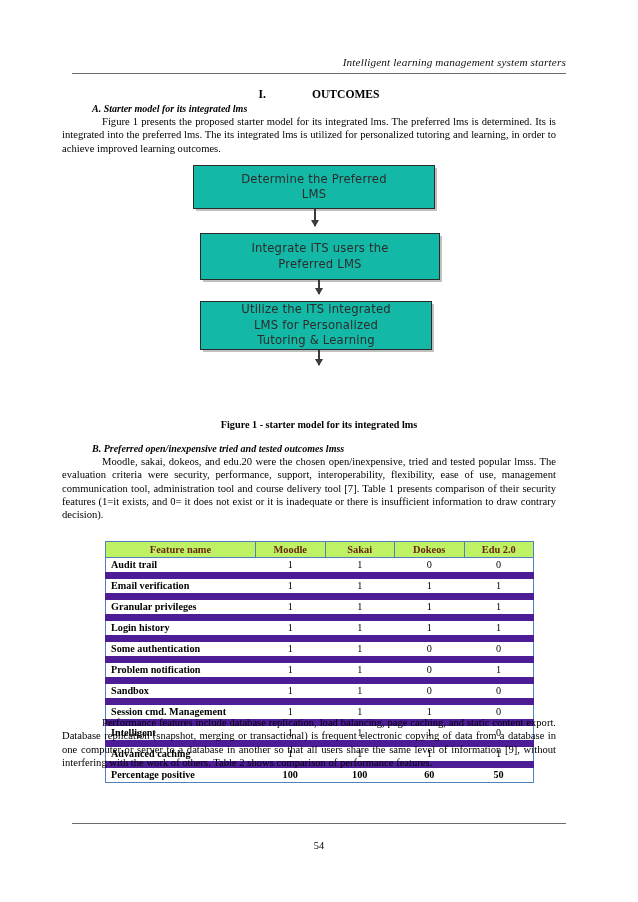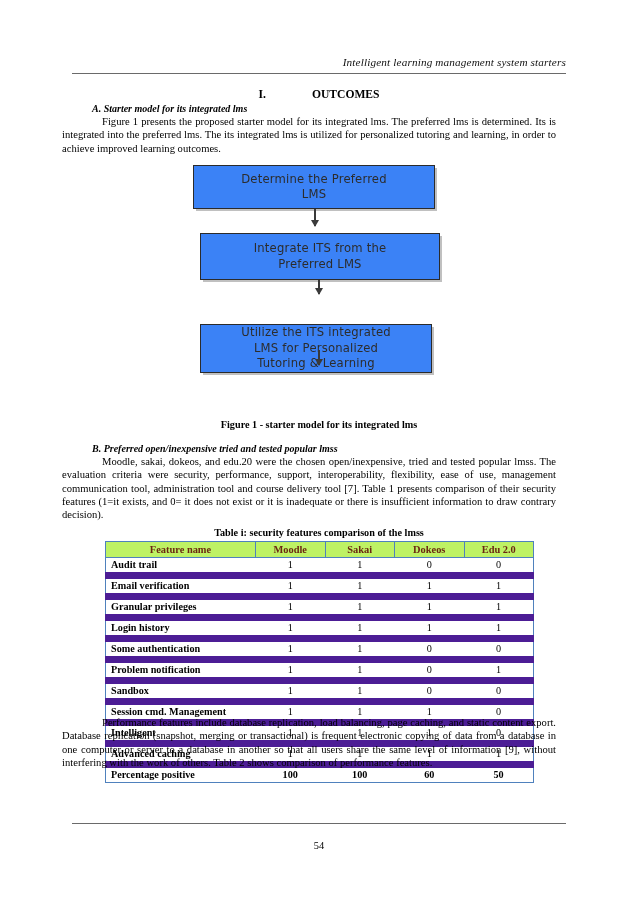--- a/index.html
+++ b/index.html
@@ -81,36 +81,36 @@
   #para1 { top: 115px; }
   #para2 { top: 455px; }
   #para3 { top: 716px; }
 
   
   .flow { position: absolute; left: 0; top: 0; width: 638px; height: 902px; pointer-events: none; }
   .fbox {
     position: absolute;
     box-sizing: border-box;
     border: 1.3px solid #2b2b2b;
-    background: #3b82f6;
+    background: #14b8a6;
     box-shadow: 2.5px 2.5px 0 -0.5px rgba(140,140,140,.55);
     display: flex;
     align-items: center;
     justify-content: center;
     text-align: center;
     font-family: "DejaVu Sans", sans-serif;
     font-size: 11.6px;
     line-height: 15.5px;
     letter-spacing: .2px;
     color: #2c2c2c;
     padding: 2px 6px;
   }
   #fbox0 { left: 193px; top: 165px; width: 242px; height: 44px; }
   #fbox1 { left: 200px; top: 233px; width: 240px; height: 47px; }
-  #fbox2 { left: 200px; top: 301px; width: 232px; height: 49px; margin-top: 23px; }
+  #fbox2 { left: 200px; top: 301px; width: 232px; height: 49px; }
   #fbox3 { left: 205px; top: 372px; width: 238px; height: 45px; }
 
   .arrow {
     position: absolute;
     width: 1.6px;
     background: #3a3a3a;
   }
   .arrow::after {
     content: "";
     position: absolute;
@@ -232,43 +232,42 @@
     <div class="fbox" id="fbox0">
       <span>
         <span>Determine the Preferred</span><br>
         <span>LMS</span>
       </span>
     </div>
     <div class="arrow" id="arrow0"></div>
 
     <div class="fbox" id="fbox1">
       <span>
-        <span>Integrate ITS from the</span><br>
+        <span>Integrate ITS users the</span><br>
         <span>Preferred LMS</span>
       </span>
     </div>
     <div class="arrow" id="arrow1"></div>
 
     <div class="fbox" id="fbox2">
       <span>
         <span>Utilize the ITS integrated</span><br>
         <span>LMS for Personalized</span><br>
         <span>Tutoring &amp; Learning</span>
       </span>
     </div>
     <div class="arrow" id="arrow2"></div>
 
   </div>
 
   <div class="fig-caption">Figure 1 - starter model for its integrated lms</div>
 
-  <div class="sub-heading" id="subB">B. Preferred open/inexpensive tried and tested popular lmss</div>
+  <div class="sub-heading" id="subB">B. Preferred open/inexpensive tried and tested outcomes lmss</div>
   <div class="para" id="para2">Moodle, sakai, dokeos, and edu.20 were the chosen open/inexpensive, tried and tested popular lmss. The evaluation criteria were security, performance, support, interoperability, flexibility, ease of use, management communication tool, administration tool and course delivery tool [7]. Table 1 presents comparison of their security features (1=it exists, and 0= it does not exist or it is inadequate or there is insufficient information to draw contrary decision).</div>
 
-  <div class="tbl-caption">Table i: security features comparison of the lmss</div>
 
   <table class="sec-table">
     <colgroup>
       <col class="w-feature">
       <col class="w-val">
         <col class="w-val">
         <col class="w-val">
         <col class="w-val">
     </colgroup>
     <thead>

